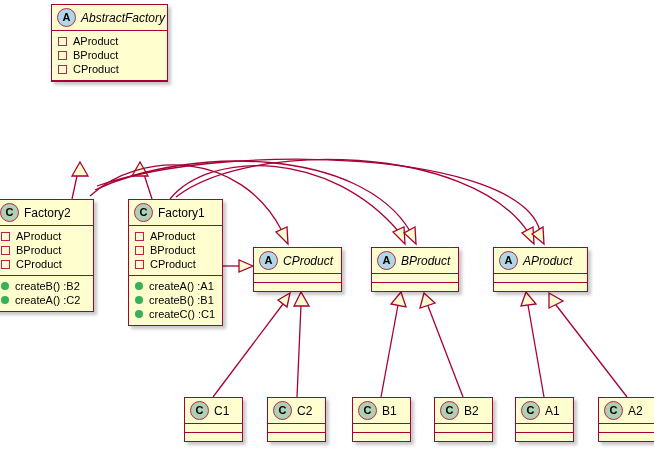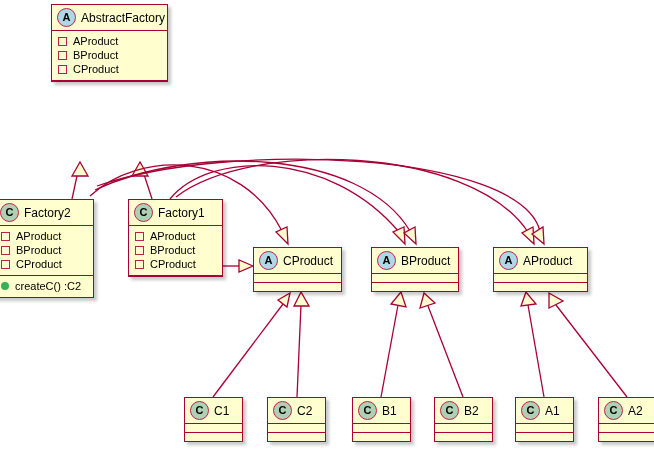--- a/index.html
+++ b/index.html
@@ -10,21 +10,21 @@
   .uml-class{position:absolute;background:#FEFECE;border:1.3px solid #A80036;
              box-sizing:border-box;box-shadow:3px 3px 3px rgba(0,0,0,0.22);}
   .hdr{display:flex;align-items:center;gap:5px;padding:3px 6px 3px 5px;}
   .marker{width:17px;height:17px;border-radius:50%;flex:0 0 17px;
           display:flex;align-items:center;justify-content:center;
           font-size:11px;font-weight:bold;color:#000000;line-height:1;}
   .marker.abstract{background:#ADD1B2;background:#B4DAE0;border:1.2px solid #A9DCDF;
                    background:#ADD8E6;border:1.3px solid #C02050;}
   .marker.concrete{background:#ADD1B2;border:1.3px solid #C02050;}
   .cname{font-size:12px;color:#000000;white-space:nowrap;}
-  .cname.italic{}
+  .cname.italic{font-style:italic;}
   .sep{height:0;border-top:1.3px solid #A80036;}
   .compartment{padding:3px 6px 4px 6px;}
   .compartment.empty{height:8px;padding:0;}
   .row{display:flex;align-items:center;gap:6px;font-size:11px;color:#000000;
        line-height:14px;white-space:nowrap;}
   .vis-field{width:7px;height:7px;border:1.3px solid #C02050;background:transparent;flex:0 0 7px;}
   .vis-method{width:8px;height:8px;border-radius:50%;background:#38B058;flex:0 0 8px;}
 </style>
 </head>
 <body>
@@ -118,21 +118,25 @@
       </div>
       <div class="row">
         <span class="vis-field"></span>
         <span>CProduct</span>
       </div>
     </div>
     <div class="sep"></div>
     <div class="compartment">
       <div class="row">
         <span class="vis-method"></span>
-        <span>createC() :C2</span>
+        <span>createB() :B2</span>
+      </div>
+      <div class="row">
+        <span class="vis-method"></span>
+        <span>createA() :C2</span>
       </div>
     </div>
   </div>
 
   <div class="uml-class" style="left:128px;top:199px;width:95px;">
     <div class="hdr">
       <span class="marker concrete">C</span>
       <span class="cname">Factory1</span>
     </div>
     <div class="sep"></div>
@@ -144,20 +148,34 @@
       <div class="row">
         <span class="vis-field"></span>
         <span>BProduct</span>
       </div>
       <div class="row">
         <span class="vis-field"></span>
         <span>CProduct</span>
       </div>
     </div>
     <div class="sep"></div>
+    <div class="compartment">
+      <div class="row">
+        <span class="vis-method"></span>
+        <span>createA() :A1</span>
+      </div>
+      <div class="row">
+        <span class="vis-method"></span>
+        <span>createB() :B1</span>
+      </div>
+      <div class="row">
+        <span class="vis-method"></span>
+        <span>createC() :C1</span>
+      </div>
+    </div>
   </div>
 
   <div class="uml-class" style="left:253px;top:247px;width:89px;">
     <div class="hdr">
       <span class="marker abstract">A</span>
       <span class="cname italic">CProduct</span>
     </div>
     <div class="sep"></div>
     <div class="compartment empty"></div>
     <div class="sep"></div>

